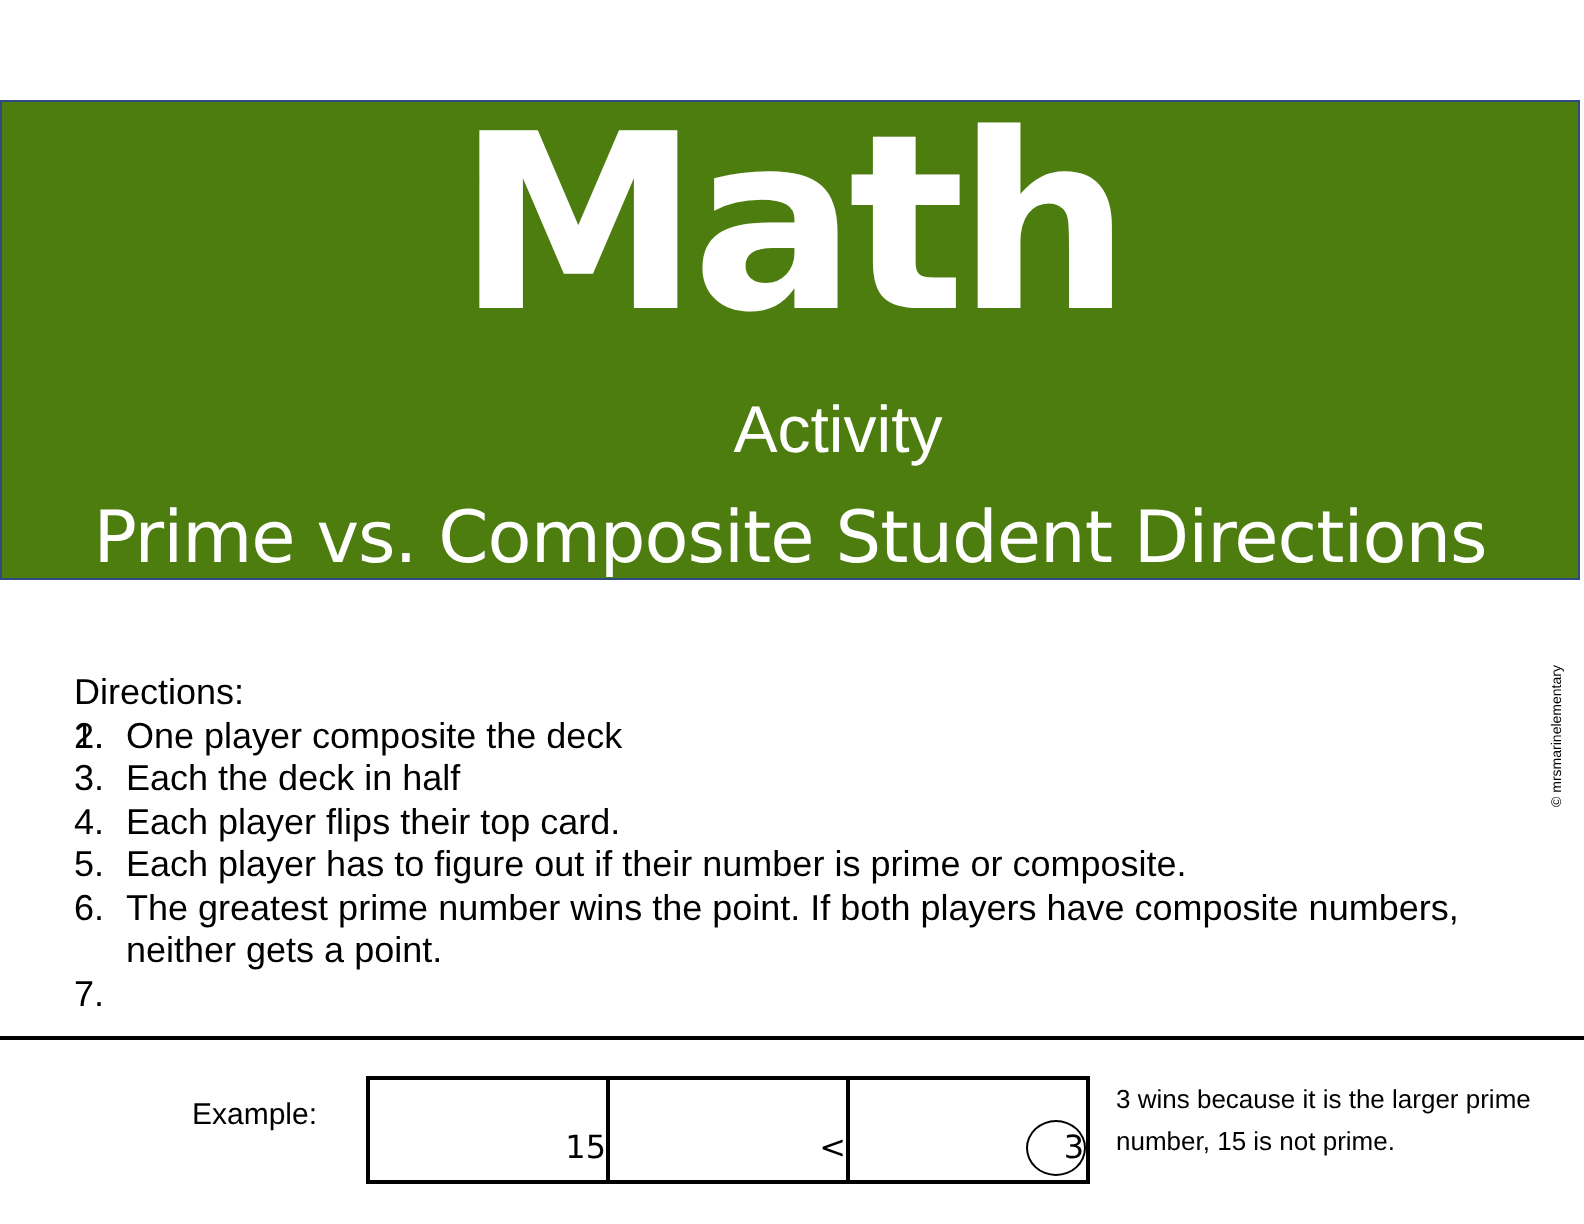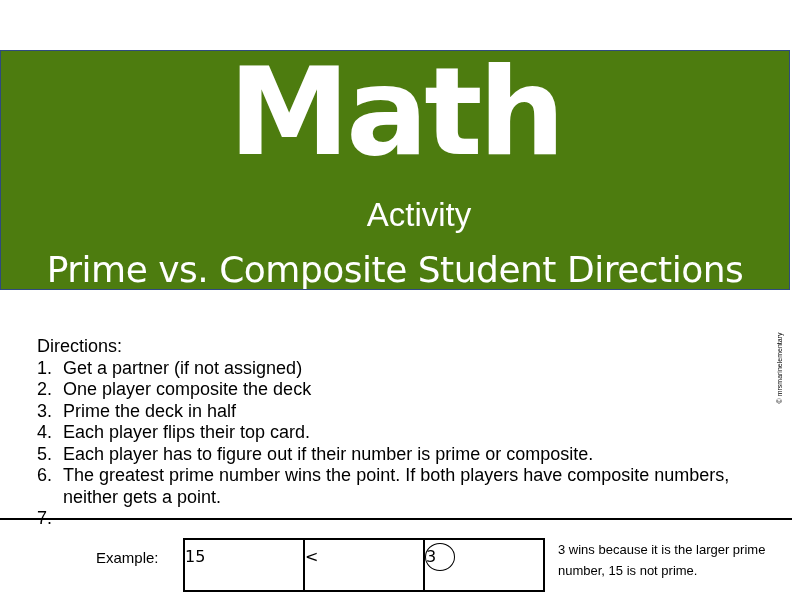--- a/index.html
+++ b/index.html
@@ -19,42 +19,42 @@
   .directions ol { margin:0; padding:0; list-style:none; }
   .directions li { position:relative; padding-left:26px; }
   .directions li .num { position:absolute; left:0; top:0; }
   .copyright { position:absolute; left:772px; top:330px; width:14px; height:75px; }
   .copyright span { position:absolute; left:50%; top:50%; transform:translate(-50%,-50%) rotate(-90deg);
                     white-space:nowrap; font-size:7px; color:#000; }
   .rule { position:absolute; left:0; top:518px; width:792px; height:0; border-top:2px solid #000; }
   .example-label { position:absolute; left:96px; top:549px; font-size:15px; }
   .example-table { position:absolute; left:183px; top:538px; width:362px; height:54px;
                    border:2px solid #000; box-sizing:border-box; display:flex; }
-  .cell { flex:1; position:relative; text-align:left; font-family:"DejaVu Sans", sans-serif;
-          font-size:16px; padding-top:7px; box-sizing:border-box; }
+  .cell { flex:1; position:relative; text-align:right; font-family:"DejaVu Sans", sans-serif;
+          font-size:16px; padding-top:24px; box-sizing:border-box; }
   .cell + .cell { border-left:2px solid #000; }
   .circled { display:inline-block; width:28px; height:26px; border:1.5px solid #000; border-radius:50%;
              line-height:26px; margin-top:-4px; }
   .example-note { position:absolute; left:558px; top:539px; width:232px; font-size:13px; line-height:21px; }
 </style>
 </head>
 <body>
 
 <div class="banner">
   <div class="math-title">Math</div>
   <div class="activity">Activity</div>
   <div class="subtitle">Prime vs. Composite Student Directions</div>
 </div>
 
 <div class="directions">
   <div class="head">Directions:</div>
   <ol>
-    <li><span class="num">1.</span><span>Get a partner (if not assigned)</span></li>
+    <li><span class="num">1.</span></li>
     <li><span class="num">2.</span><span>One player composite the deck</span></li>
-    <li><span class="num">3.</span><span>Prime the deck in half</span></li>
+    <li><span class="num">3.</span><span>Each the deck in half</span></li>
     <li><span class="num">4.</span><span>Each player flips their top card.</span></li>
     <li><span class="num">5.</span><span>Each player has to figure out if their number is prime or composite.</span></li>
     <li><span class="num">6.</span><span>The greatest prime number wins the point. If both players have composite numbers, neither gets a point.</span></li>
     <li><span class="num">7.</span></li>
   </ol>
 </div>
 
 <div class="copyright">
   <span>© mrsmarinelementary</span>
 </div>

